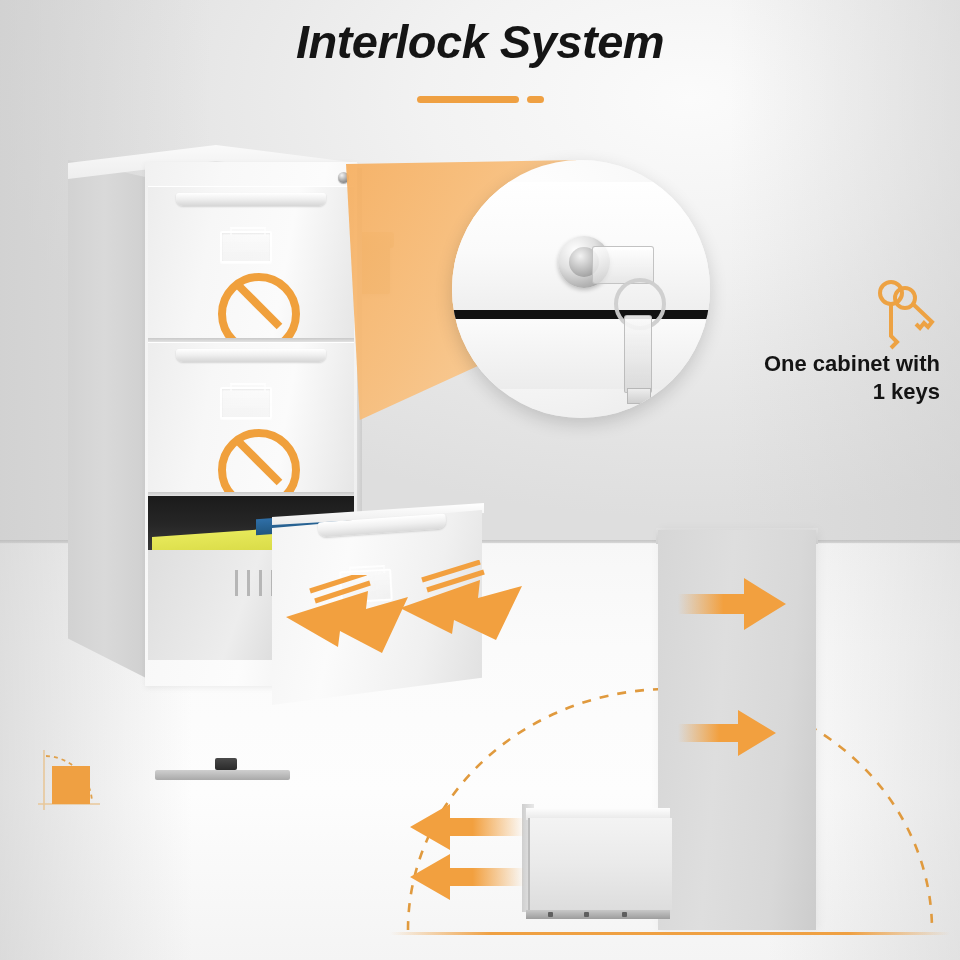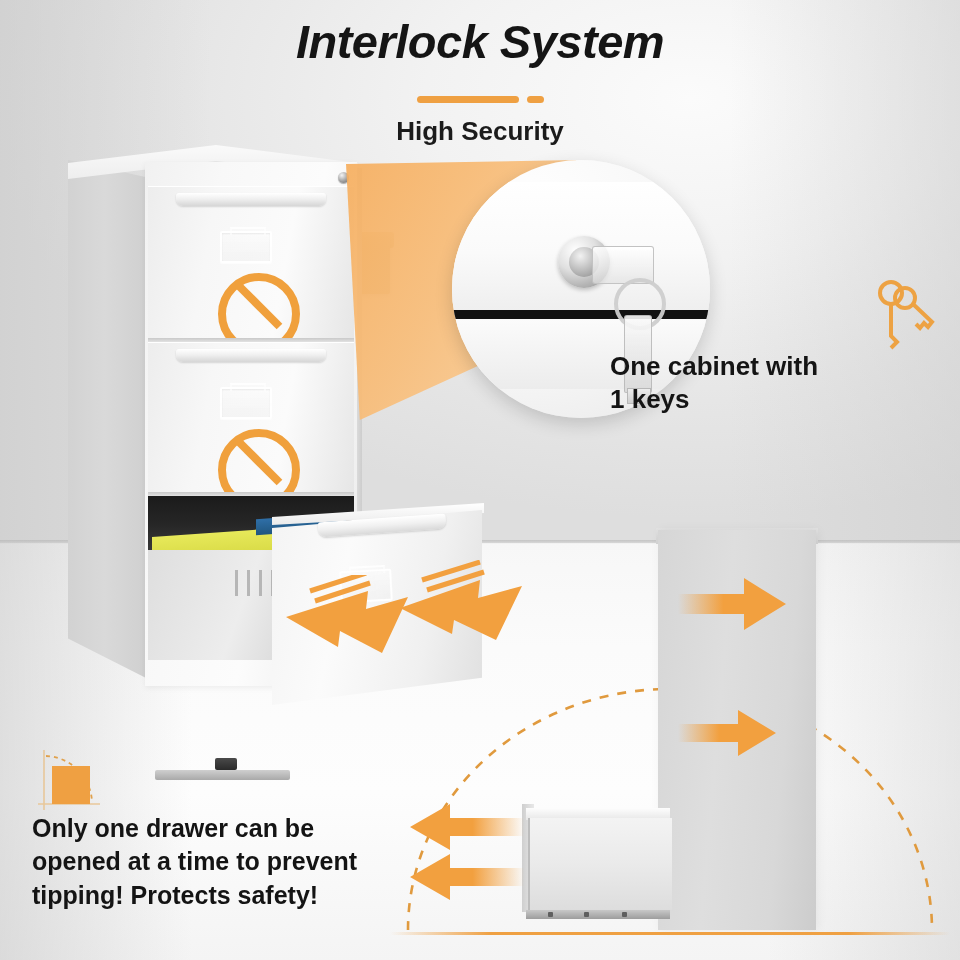--- a/index.html
+++ b/index.html
@@ -283,21 +283,22 @@
   .key-hang::after {
     content:""; position:absolute; left:2px; bottom:-12px; width:22px; height:14px;
     background: linear-gradient(180deg,#ededed,#cfcfcf);
     border:1px solid rgba(180,180,180,.9);
   }
 
   
   .keys-icon { position: absolute; left: 872px; top: 278px; width: 64px; height: 72px; }
   .right-text {
     position: absolute; left: 610px; top: 350px; width: 330px;
-    font-size: 26px; font-weight: bold; color: #141414; line-height: 1.28;
+    text-align: right;
+    font-size: 22px; font-weight: bold; color: #141414; line-height: 1.28;
   }
 
   
   .chev { position: absolute; }
 
   
   .tip-icon { position: absolute; left: 34px; top: 748px; width: 80px; height: 72px; }
   .bottom-text {
     position: absolute; left: 32px; top: 812px; width: 350px;
     font-size: 25px; font-weight: bold; color: #141414; line-height: 1.33;
@@ -352,21 +353,20 @@
   <div class="wall-vign"></div>
   <div class="floor"></div>
   <div class="floor-vign"></div>
   <div class="horizon"></div>
 
   <div class="title">Interlock System</div>
   <div class="divider">
     <div class="bar-long"></div>
     <div class="bar-short"></div>
   </div>
-  <div class="subtitle">High Security</div>
 
   <div class="cabinet">
 
     <div class="scissors">
       <svg width="52" height="56" viewBox="0 0 52 56">
         <path d="M12 54 L30 14" stroke="#9c9c9c" stroke-width="2.2" fill="none"></path>
         <path d="M30 54 L14 14" stroke="#9c9c9c" stroke-width="2.2" fill="none"></path>
         <ellipse cx="10" cy="10" rx="7" ry="9" fill="none" stroke="#8f8f8f" stroke-width="2.4"></ellipse>
         <ellipse cx="32" cy="8" rx="6.5" ry="8.5" fill="none" stroke="#8f8f8f" stroke-width="2.4"></ellipse>
         <path d="M44 56 L44 2" stroke="#a5a5a5" stroke-width="1.3" fill="none"></path>
@@ -454,21 +454,20 @@
   </div>
 
   <div class="tip-icon">
     <svg width="80" height="72" viewBox="0 0 80 72">
       <path d="M10 2 L10 62" stroke="#e8c79a" stroke-width="1.6" fill="none"></path>
       <path d="M4 56 L66 56" stroke="#e8c79a" stroke-width="1.6" fill="none"></path>
       <path d="M12 8 A48 48 0 0 1 58 54" stroke="#e0a14c" stroke-width="1.8" stroke-dasharray="4 4" fill="none"></path>
       <rect x="18" y="18" width="38" height="38" fill="#efa042"></rect>
     </svg>
   </div>
-  <div class="bottom-text">Only one drawer can be opened at a time to prevent tipping! Protects safety!</div>
 
   <div class="diagram">
     <svg class="arc-svg" width="580" height="460">
       <path d="M28 430 A250 230 0 0 1 552 430" stroke="#e09a3e" stroke-width="2.6" stroke-dasharray="9 9" fill="none"></path>
     </svg>
 
     <div class="col-cap"></div>
     <div class="col-cabinet"></div>
 
     <svg class="arrow-r" style="left:298px; top:76px" width="124" height="56">

